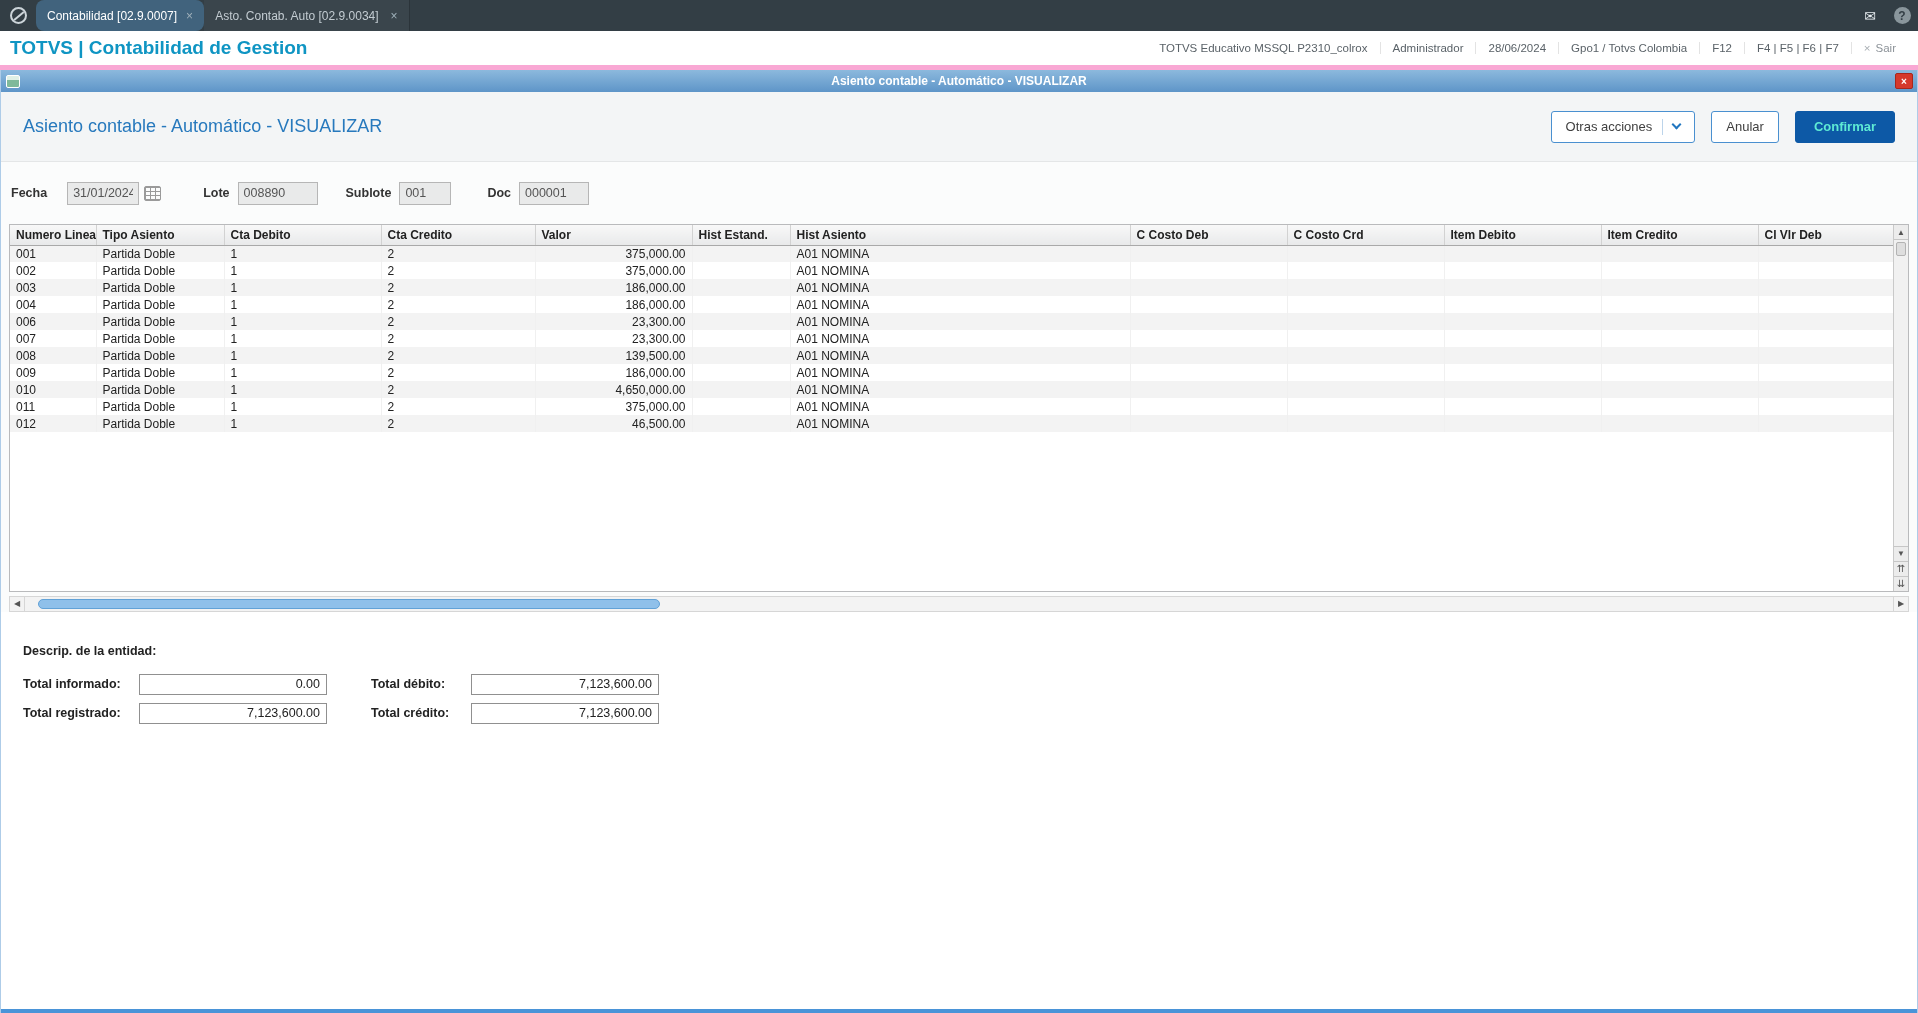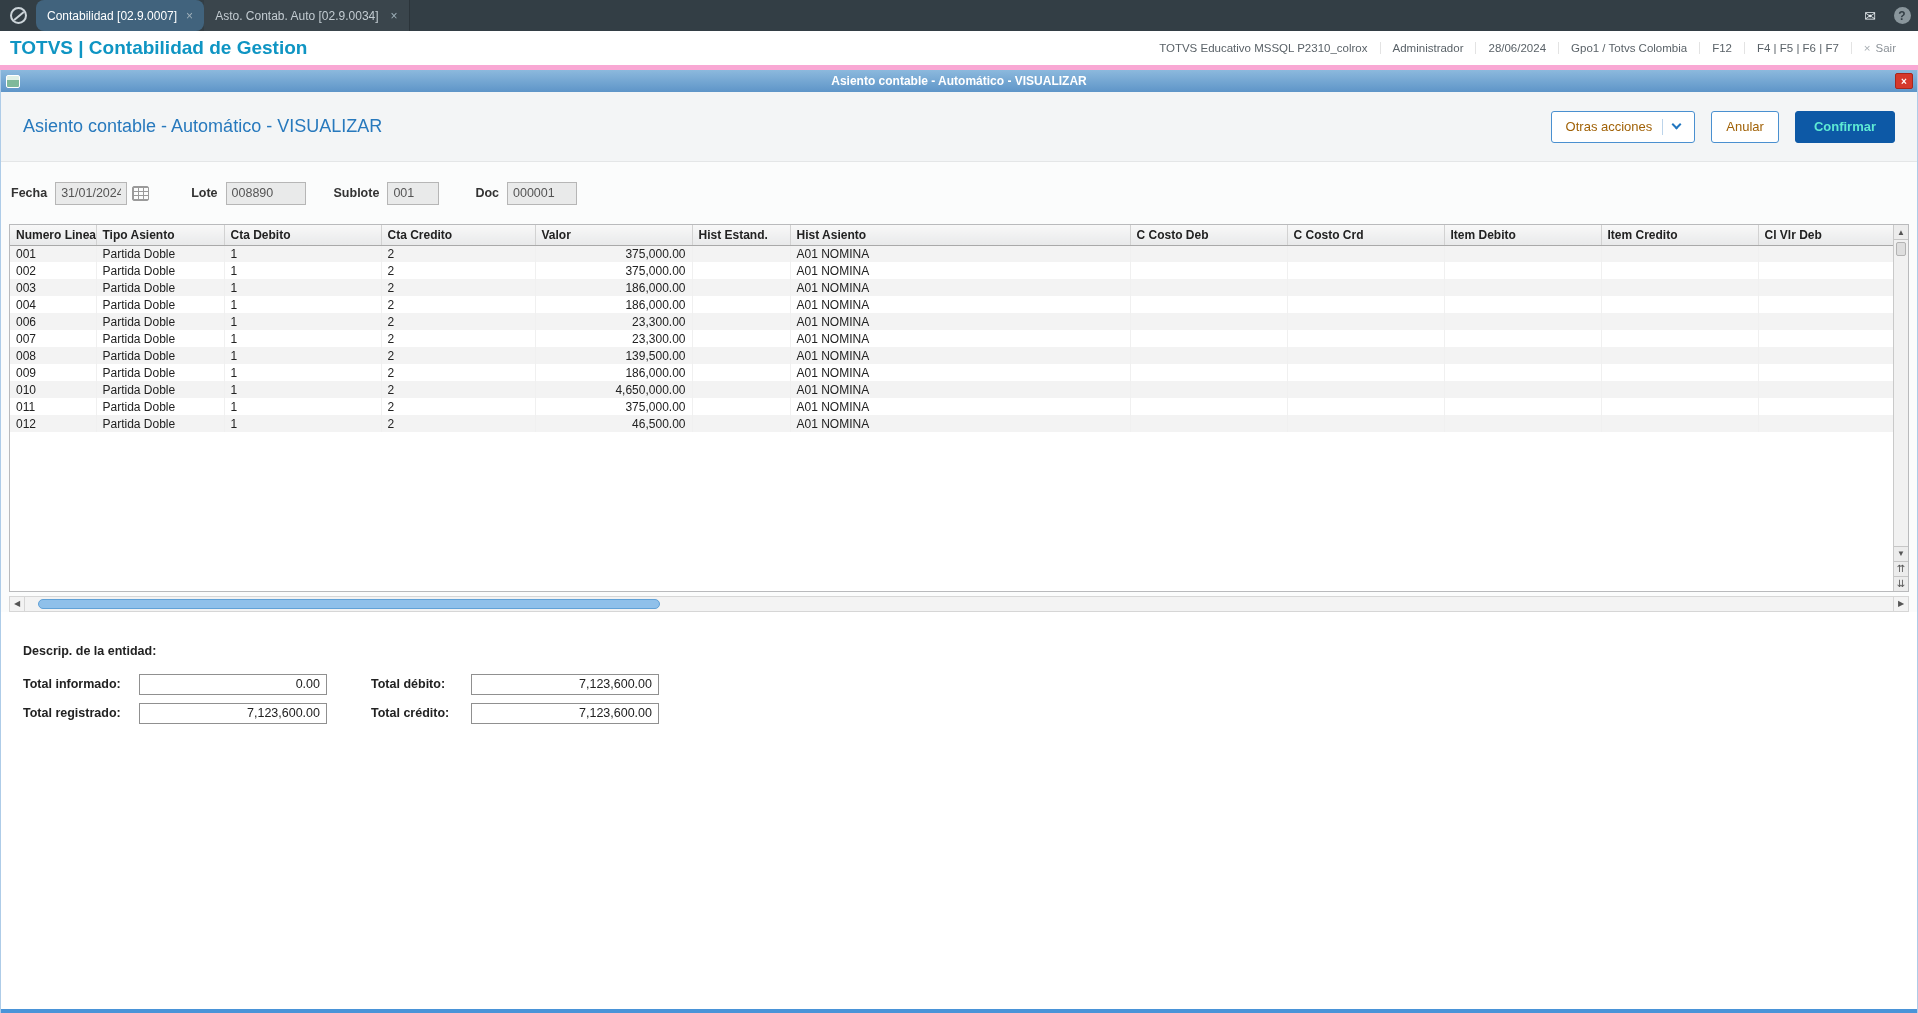--- a/index.html
+++ b/index.html
@@ -44,21 +44,21 @@
   .close-btn { margin-left: auto; z-index: 1; width: 18px; height: 16px; background: #d5382b;
     border: 1px solid #a8261c; color: #fff; font-size: 10px; font-weight: bold; display: flex;
     align-items: center; justify-content: center; margin-right: 4px; border-radius: 2px; cursor: pointer; }
 
   .dlg-header { flex: 0 0 70px; display: flex; align-items: center; padding: 0 22px;
     background: #f3f5f6; border-bottom: 1px solid #e4e6e7; }
   .dlg-title { font-size: 18px; color: #2779bd; }
   .dlg-buttons { margin-left: auto; display: flex; gap: 16px; align-items: center; }
   .btn { height: 32px; border-radius: 3px; font-size: 13px; font-family: inherit; cursor: pointer;
     display: flex; align-items: center; }
-  .btn.outline { background: #fff; border: 1px solid #4a90d0; color: #a16207; padding: 0 14px; gap: 10px; }
+  .btn.outline { background: #fff; border: 1px solid #4a90d0; color: #404040; padding: 0 14px; gap: 10px; }
   .btn-divider { width: 1px; height: 16px; background: #bcd4ea; }
   .chevron { width: 7px; height: 7px; border-right: 2px solid #2176c0; border-bottom: 2px solid #2176c0;
     transform: rotate(45deg); margin-top: -4px; }
   .btn.primary { background: #0d59a6; border: 1px solid #0d59a6; color: #5eead4; padding: 0 18px; font-weight: bold; }
 
   
   .form-row { flex: 0 0 62px; display: flex; align-items: center; padding: 0 10px; background: #fbfcfc; }
   .flabel { font-weight: bold; font-size: 12.5px; color: #333; }
   .ffield { height: 23px; background: #e9eaea; border: 1px solid #b6b6b6; color: #555;
     font-size: 12.5px; padding: 0 5px; font-family: inherit; }
@@ -167,21 +167,21 @@
           <span>Anular</span>
         </button>
         <button class="btn primary">
           <span>Confirmar</span>
         </button>
       </div>
     </div>
 
     <div class="form-row">
       <span class="flabel">Fecha</span>
-      <input class="ffield" style="width: 72px; margin-left: 8px;" readonly="" value="31/01/2024">
+      <input class="ffield" style="width: 72px; margin-left: 20px;" readonly="" value="31/01/2024">
       <span class="cal-icon"></span>
       <span class="flabel" style="margin-left:42px;">Lote</span>
       <input class="ffield" style="width: 80px; margin-left: 8px;" readonly="" value="008890">
       <span class="flabel" style="margin-left:28px;">Sublote</span>
       <input class="ffield" style="width: 52px; margin-left: 8px;" readonly="" value="001">
       <span class="flabel" style="margin-left:36px;">Doc</span>
       <input class="ffield" style="width: 70px; margin-left: 8px;" readonly="" value="000001">
     </div>
 
     <div class="grid-wrap">

